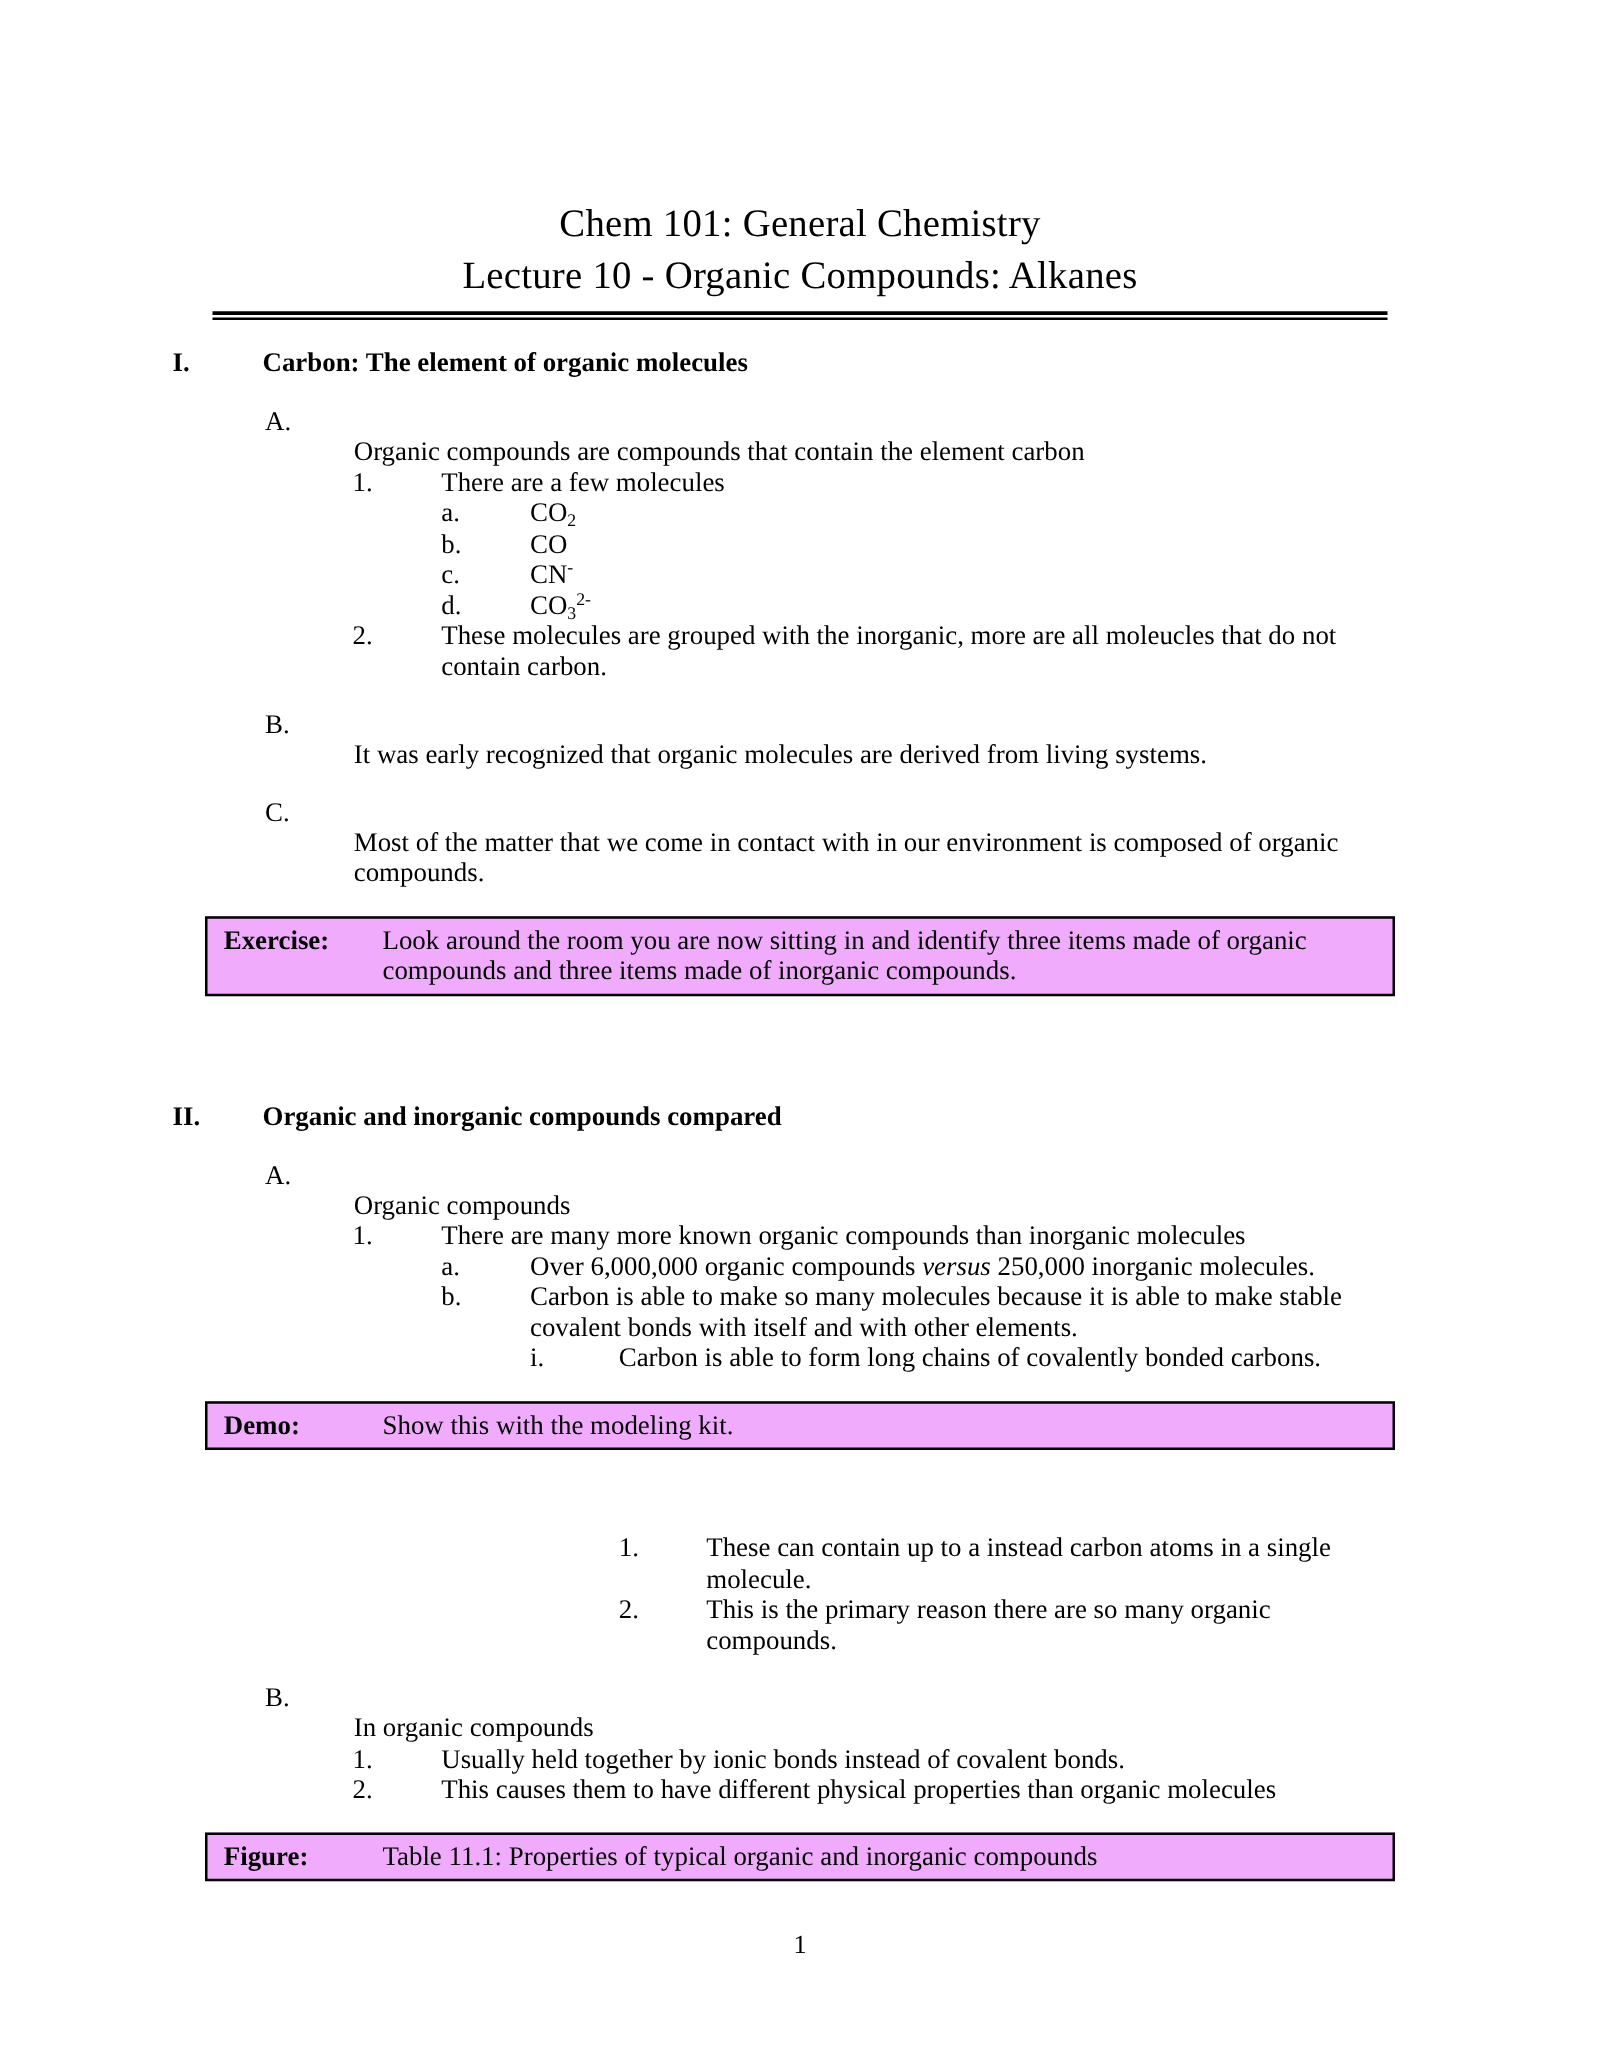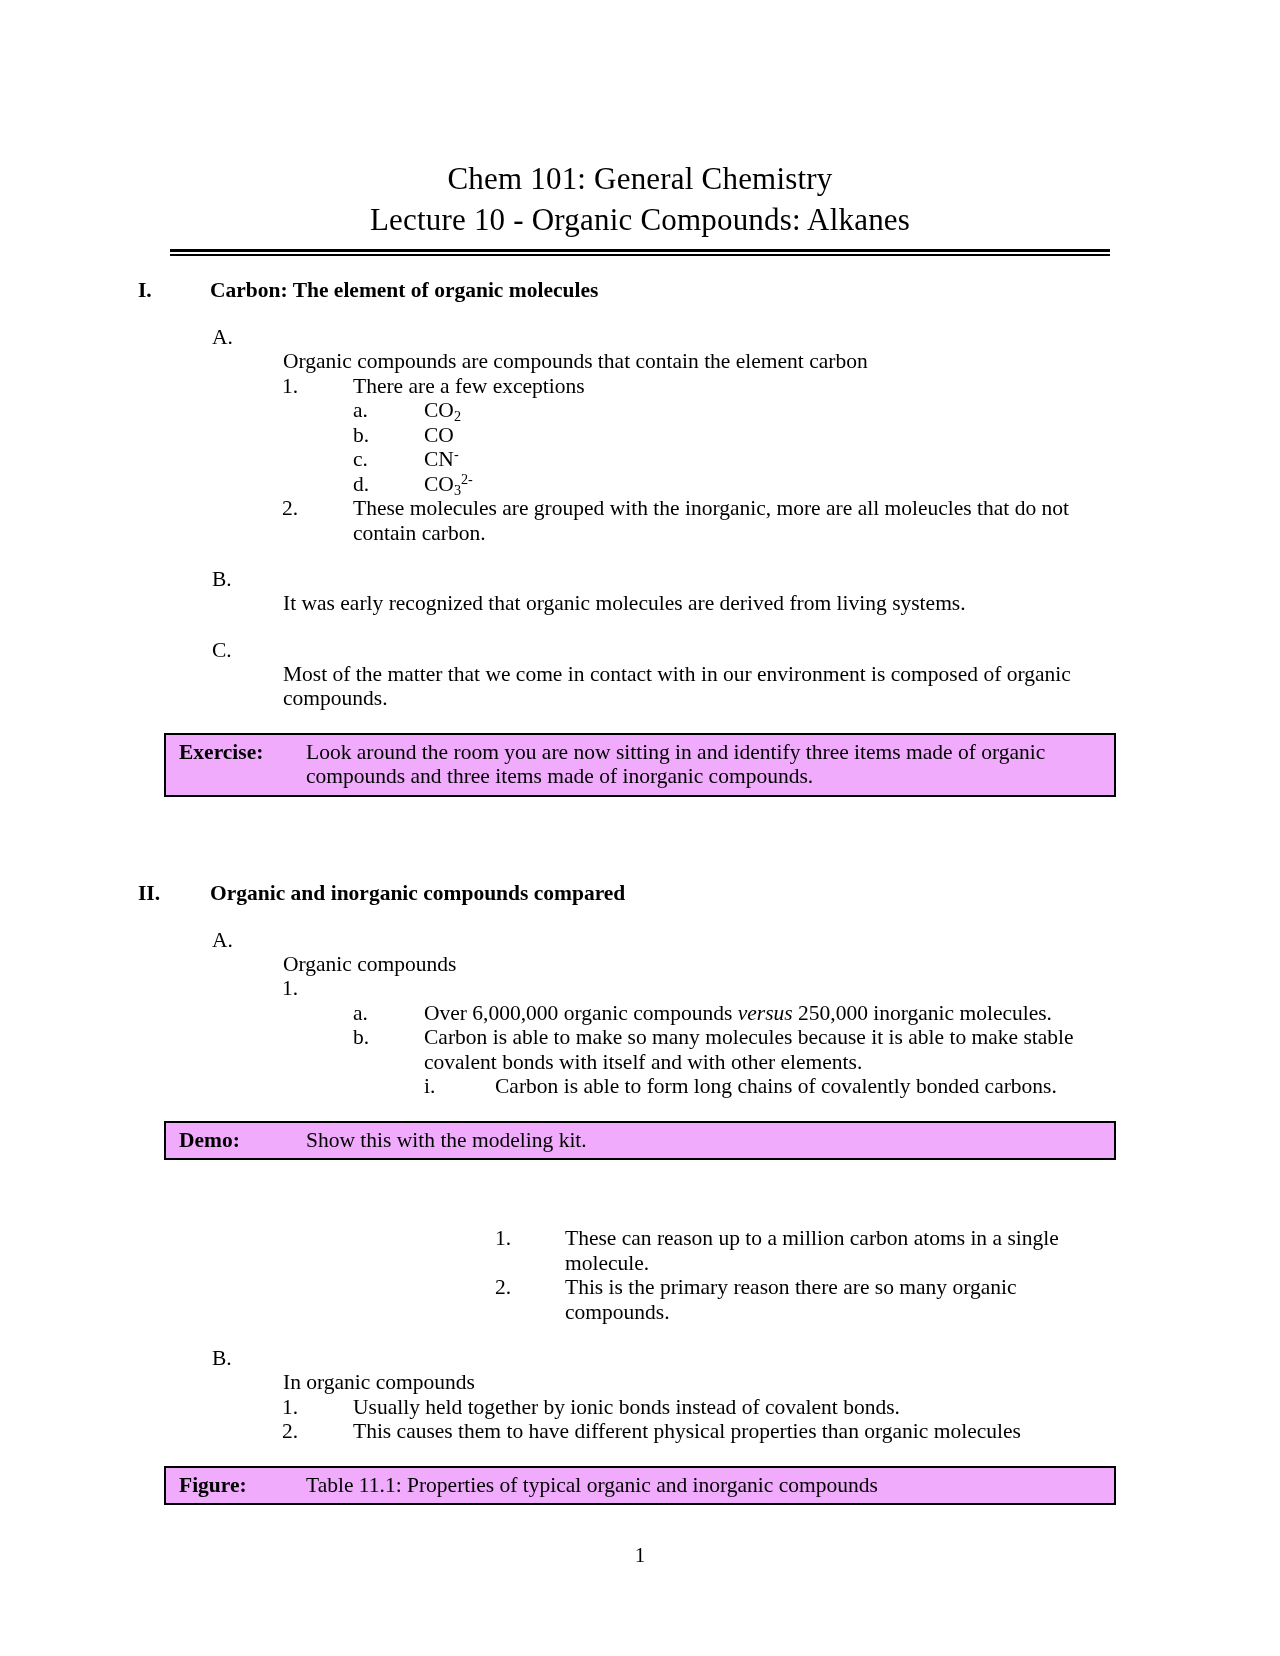--- a/index.html
+++ b/index.html
@@ -166,21 +166,21 @@
 
   <div class="gap-md"></div>
 
   <div class="row lvl-alpha">
     <span class="marker">A.</span>
     <span class="content">Organic compounds are compounds that contain the element carbon</span>
   </div>
 
   <div class="row lvl-num">
     <span class="marker">1.</span>
-    <span class="content">There are a few exceptions</span>
+    <span class="content">There are a few molecules</span>
   </div>
 
   <div class="row lvl-lower">
     <span class="marker">a.</span>
     <span class="content"><span>CO</span><sub>2</sub></span>
   </div>
 
   <div class="row lvl-lower">
     <span class="marker">b.</span>
     <span class="content"><span>CO</span></span>
@@ -232,20 +232,21 @@
 
   <div class="gap-md"></div>
 
   <div class="row lvl-alpha">
     <span class="marker">A.</span>
     <span class="content">Organic compounds</span>
   </div>
 
   <div class="row lvl-num">
     <span class="marker">1.</span>
+    <span class="content">There are many more known organic compounds than inorganic molecules</span>
   </div>
 
   <div class="row lvl-lower">
     <span class="marker">a.</span>
     <span class="content"><span>Over 6,000,000 organic compounds </span><span class="ital">versus</span><span> 250,000 inorganic molecules.</span></span>
   </div>
 
   <div class="row lvl-lower">
     <span class="marker">b.</span>
     <span class="content">Carbon is able to make so many molecules because it is able to make stable covalent bonds with itself and with other elements.</span>
@@ -261,21 +262,21 @@
   <div class="callout">
     <span class="callout-label">Demo:</span>
     <span class="callout-text">Show this with the modeling kit.</span>
   </div>
 
   <div class="gap-lg"></div>
   <div class="gap-md"></div>
 
   <div class="row lvl-deep">
     <span class="marker">1.</span>
-    <span class="content">These can reason up to a million carbon atoms in a single molecule.</span>
+    <span class="content">These can contain up to a instead carbon atoms in a single molecule.</span>
   </div>
 
   <div class="row lvl-deep">
     <span class="marker">2.</span>
     <span class="content">This is the primary reason there are so many organic compounds.</span>
   </div>
 
   <div class="gap-md"></div>
 
   <div class="row lvl-alpha">

